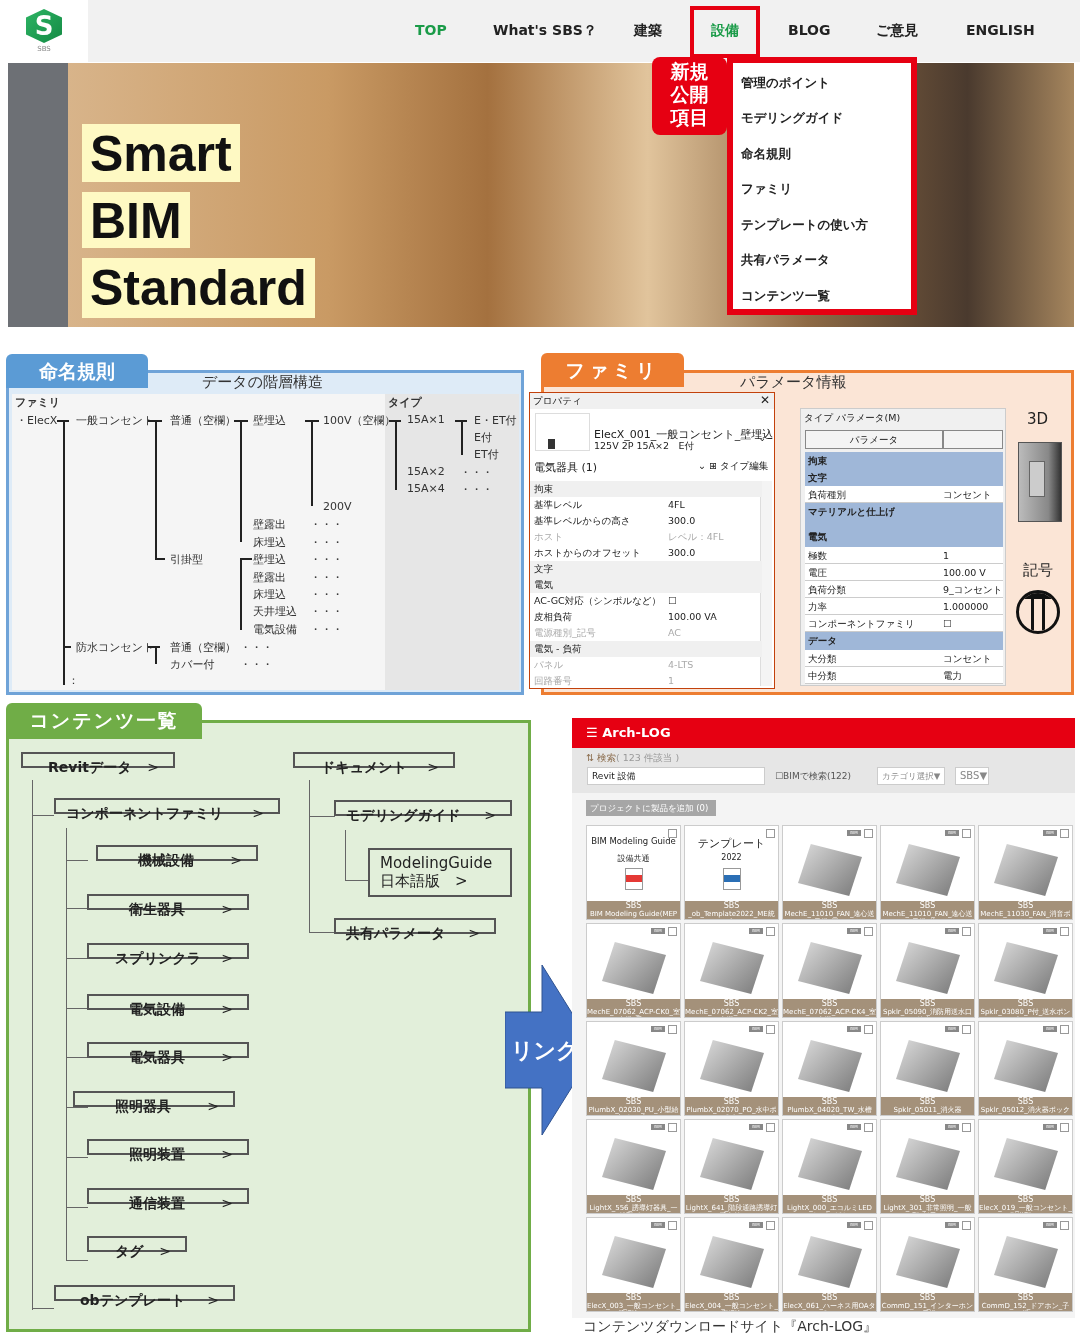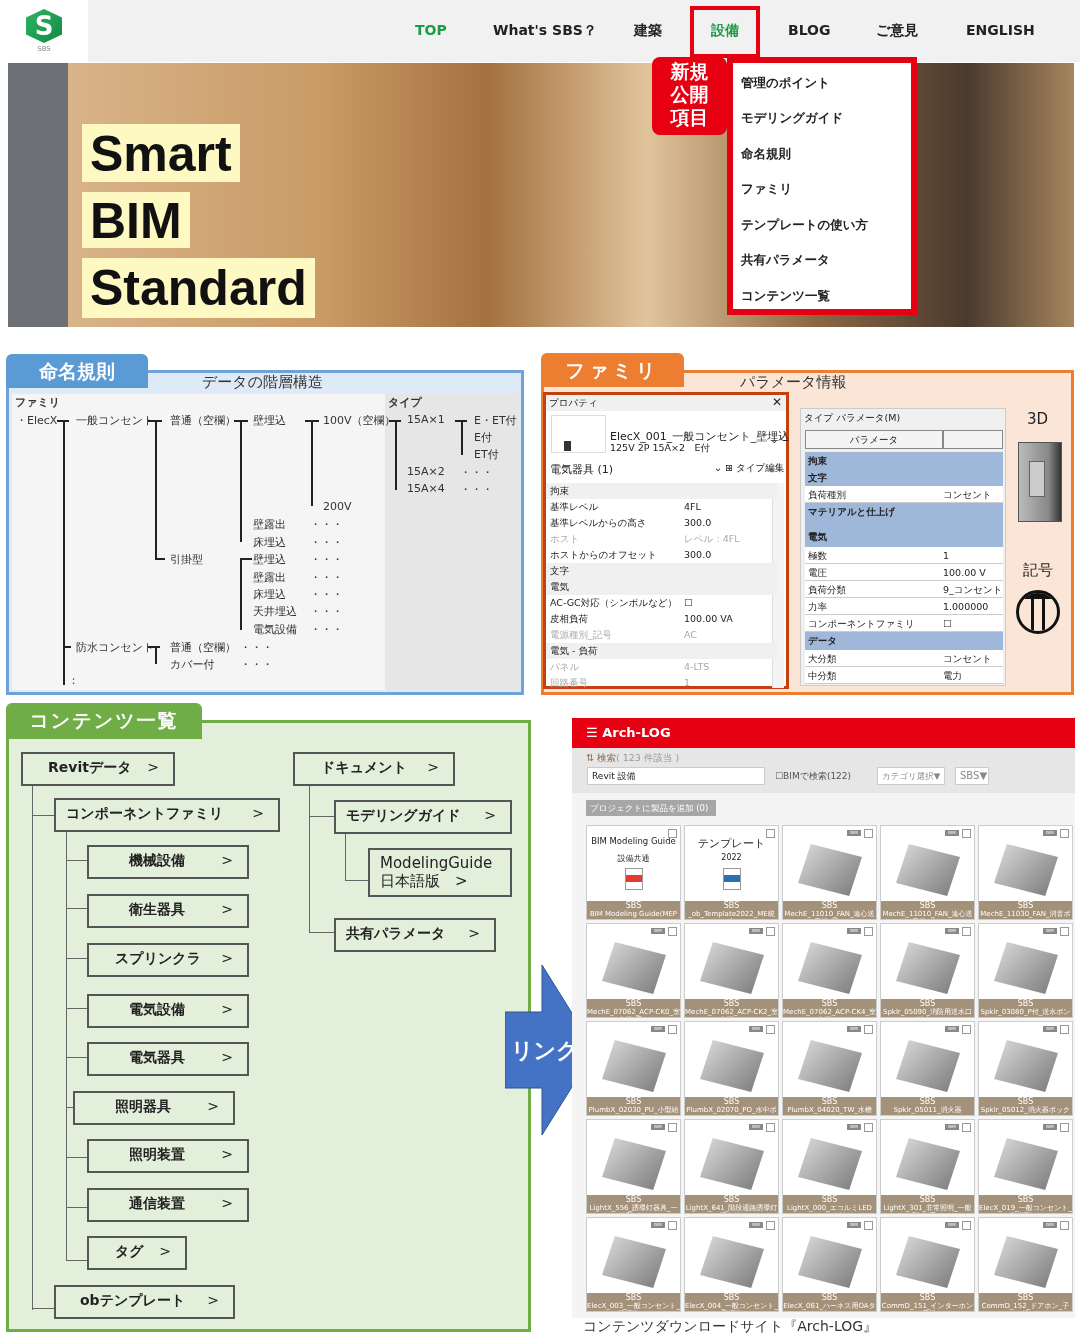--- a/index.html
+++ b/index.html
@@ -23,33 +23,33 @@
 
 #naming{left:6px;top:370px;width:518px;height:325px;border:3px solid #6fa3d8;background:#deebf7}
 #naming-tab{left:6px;top:354px;width:142px;height:34px;background:#5b9bd5;font-size:19px;line-height:34px}
 #naming-inner{left:12px;top:394px;width:507px;height:296px;background:#f5f5f5}
 #naming-type{left:385px;top:394px;width:134px;height:296px;background:#e6e6e6}
 .tx{position:absolute;font-size:11px;color:#333;white-space:nowrap}
 .ln{position:absolute;background:#222}
 
 #family{left:541px;top:370px;width:533px;height:325px;border:3px solid #ed7d31;background:#fbe5d6}
 #family-tab{left:541px;top:353px;width:143px;height:34px;background:#ed7d31;font-size:19px;line-height:34px;letter-spacing:4px}
-#props{left:543px;top:392px;width:246px;height:297px;background:#fff;border:3px solid #c2410c;font-size:10px}
+#props{left:529px;top:392px;width:246px;height:297px;background:#fff;border:1px solid #c2410c;font-size:10px}
 .pr{position:absolute;left:0;width:232px;height:16px;font-size:9.5px;line-height:16px;padding-left:4px;white-space:nowrap}
 .pr.cat{background:#f0f0f0}
 .pr .v{position:absolute;left:138px}
 .pr.dim{color:#aaa}
 #typeparams{left:800px;top:408px;width:206px;height:278px;background:#f0f0f0;border:1px solid #ccc}
 .tp{position:absolute;left:805px;width:198px;height:17px;font-size:9.5px;line-height:17px;padding-left:3px;border-bottom:1px solid #ccc;background:#fff;white-space:nowrap}
 .tp.hd{background:#9fb7d8;font-weight:bold;border-bottom:none}
 .tp .v{position:absolute;left:138px}
 
 #contents{left:6px;top:720px;width:525px;height:612px;border:3px solid #70ad47;background:#e2efda}
 #contents-tab{left:6px;top:703px;width:196px;height:36px;background:#70ad47;font-size:19px;line-height:34px;letter-spacing:2px}
-.cbtn{position:absolute;height:34px;border:2px solid #555;background:#e2efda;font-size:14px;font-weight:bold;color:#222;line-height:26px;white-space:nowrap;padding-left:10px}
+.cbtn{position:absolute;height:16px;border:2px solid #555;background:#e2efda;font-size:14px;font-weight:bold;color:#222;line-height:26px;white-space:nowrap;padding-left:10px}
 .cbtn .ch{position:absolute;right:14px;font-weight:normal}
 .gl{position:absolute;background:#666}
 
 #arrow{left:505px;top:965px;width:90px;height:170px}
 
 #archlog{left:572px;top:718px;width:503px;height:600px;background:#f4f4f4}
 #al-head{left:572px;top:718px;width:503px;height:30px;background:#e60012;color:#fff;font-weight:bold;font-size:13px;line-height:30px;padding-left:14px}
 #al-search{left:572px;top:748px;width:503px;height:45px;background:#e6e6e6}
 .card{position:absolute;width:95px;height:95px;background:#fff;border:1px solid #ccc}
 .card .cap{position:absolute;left:0;bottom:0;width:100%;height:18px;background:#a4917a;color:#fff;text-align:center;font-size:7px;line-height:8px;padding-top:1px;overflow:hidden}
@@ -223,21 +223,21 @@
 <div class="gl" style="left:66px;top:908px;width:22px;height:1px"></div>
 <div class="gl" style="left:66px;top:958px;width:22px;height:1px"></div>
 <div class="gl" style="left:66px;top:1008px;width:22px;height:1px"></div>
 <div class="gl" style="left:66px;top:1057px;width:22px;height:1px"></div>
 <div class="gl" style="left:66px;top:1107px;width:22px;height:1px"></div>
 <div class="gl" style="left:66px;top:1157px;width:22px;height:1px"></div>
 <div class="gl" style="left:66px;top:1207px;width:22px;height:1px"></div>
 <div class="gl" style="left:66px;top:1260px;width:22px;height:1px"></div>
 <div class="cbtn" style="left:21px;top:752px;width:154px;padding-left:25px"><span>Revitデータ</span><span class="ch">&gt;</span></div>
 <div class="cbtn" style="left:54px;top:798px;width:226px"><span>コンポーネントファミリ</span><span class="ch">&gt;</span></div>
-<div class="cbtn" style="left:87px;top:845px;width:162px;padding-left:40px"><span>機械設備</span><span class="ch">&gt;</span></div>
+<div class="cbtn" style="left:96px;top:845px;width:162px;padding-left:40px"><span>機械設備</span><span class="ch">&gt;</span></div>
 <div class="cbtn" style="left:87px;top:894px;width:162px;padding-left:40px"><span>衛生器具</span><span class="ch">&gt;</span></div>
 <div class="cbtn" style="left:87px;top:943px;width:162px;padding-left:26px"><span>スプリンクラ</span><span class="ch">&gt;</span></div>
 <div class="cbtn" style="left:87px;top:994px;width:162px;padding-left:40px"><span>電気設備</span><span class="ch">&gt;</span></div>
 <div class="cbtn" style="left:87px;top:1042px;width:162px;padding-left:40px"><span>電気器具</span><span class="ch">&gt;</span></div>
 <div class="cbtn" style="left:73px;top:1091px;width:162px;padding-left:40px"><span>照明器具</span><span class="ch">&gt;</span></div>
 <div class="cbtn" style="left:87px;top:1139px;width:162px;padding-left:40px"><span>照明装置</span><span class="ch">&gt;</span></div>
 <div class="cbtn" style="left:87px;top:1188px;width:162px;padding-left:40px"><span>通信装置</span><span class="ch">&gt;</span></div>
 <div class="cbtn" style="left:87px;top:1236px;width:100px;padding-left:26px"><span>タグ</span><span class="ch">&gt;</span></div>
 <div class="cbtn" style="left:54px;top:1285px;width:181px;padding-left:24px"><span>obテンプレート</span><span class="ch">&gt;</span></div>
 <div class="gl" style="left:309px;top:780px;width:1px;height:152px"></div>

